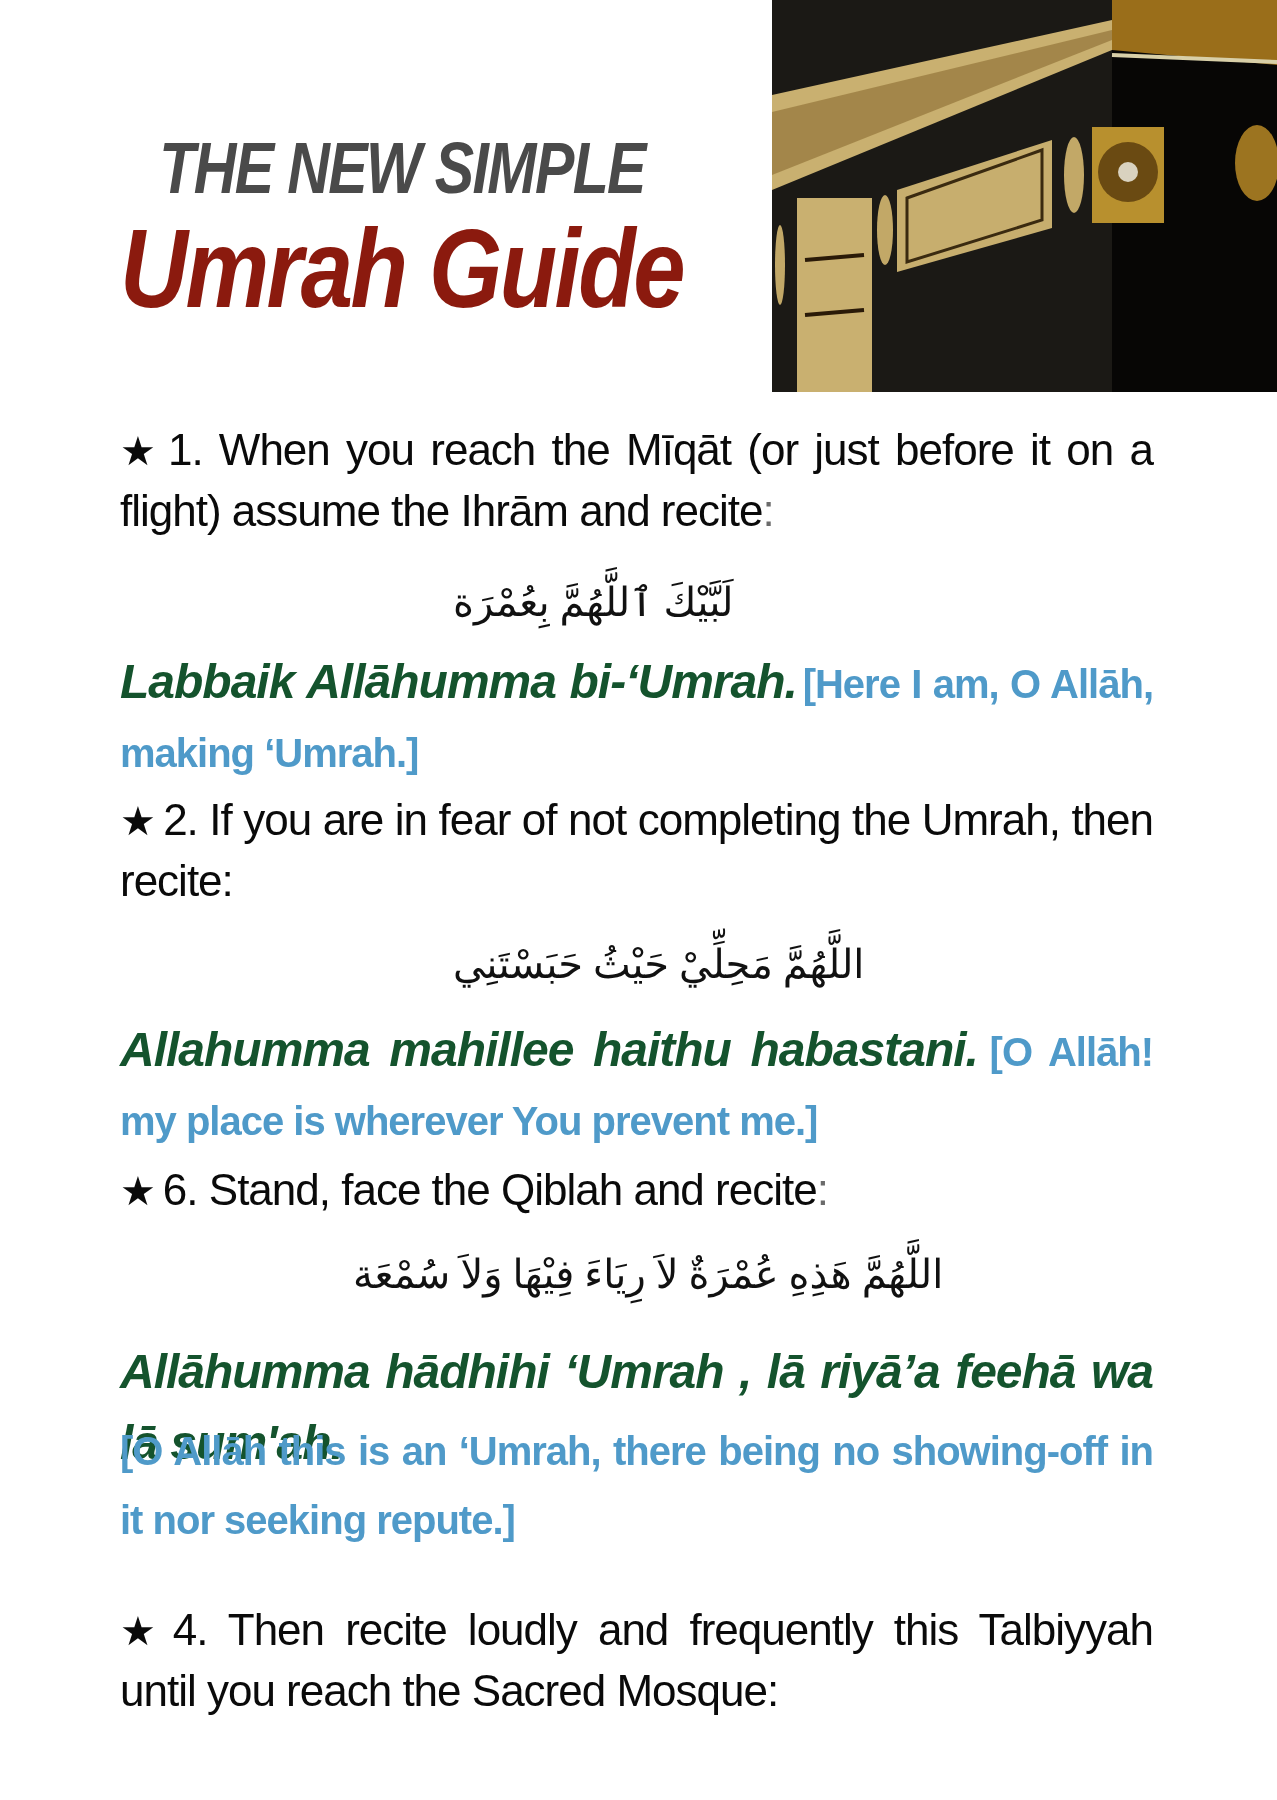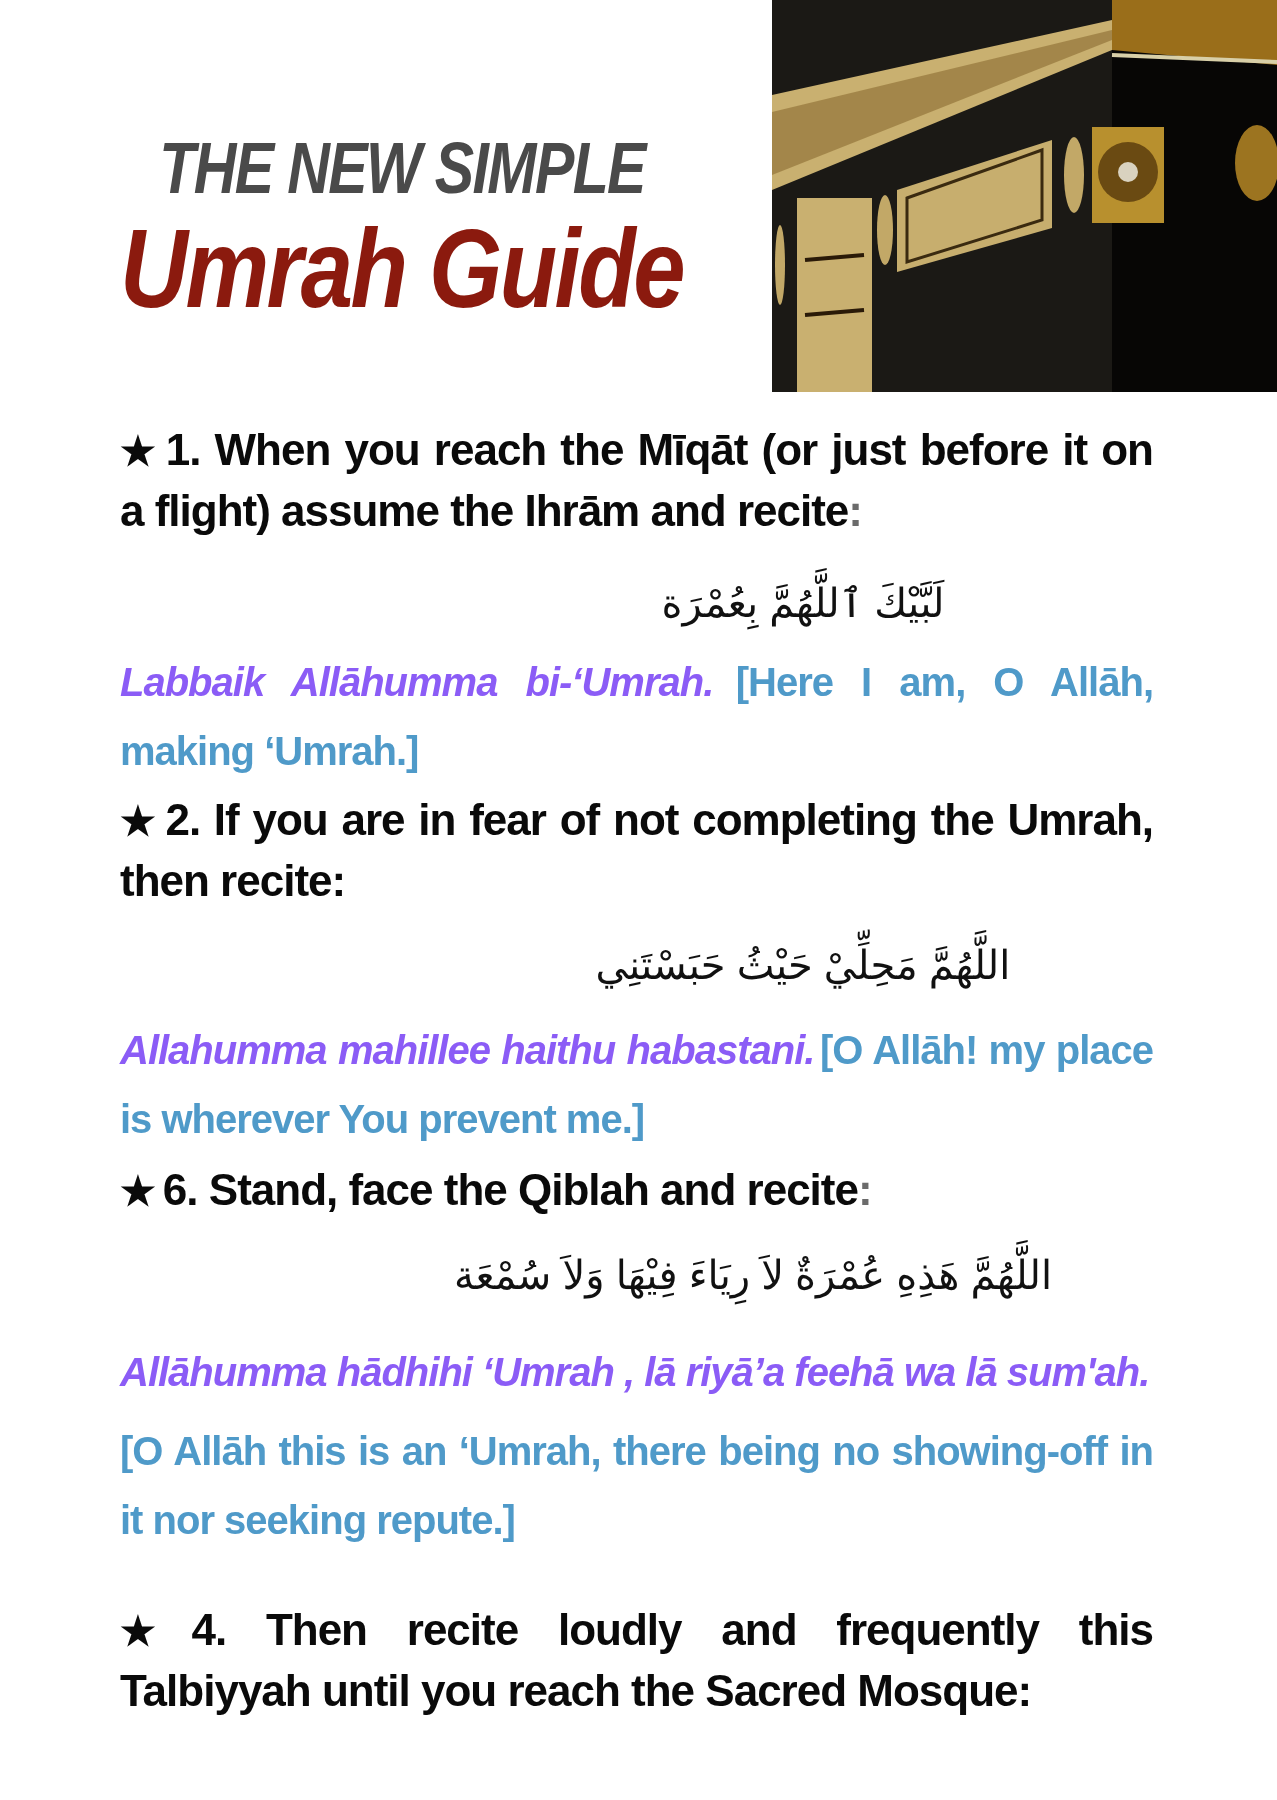--- a/index.html
+++ b/index.html
@@ -3,25 +3,25 @@
 <meta charset="utf-8">
 <style>
   html,body{margin:0;padding:0;background:#ffffff;}
   body{width:1277px;height:1800px;position:relative;overflow:hidden;font-family:"Liberation Sans",sans-serif;}
   .title-block{position:absolute;left:120px;top:128px;width:600px;font-style:italic;}
   .title-top{font-family:"Liberation Sans",sans-serif;font-weight:bold;font-size:72px;color:#4a4a4a;letter-spacing:-2px;transform:scaleX(0.82);transform-origin:left center;white-space:nowrap;line-height:80px;padding-left:48px;}
   .title-main{font-family:"Liberation Sans",sans-serif;font-weight:bold;font-size:112px;color:#8b1a0e;letter-spacing:-3px;transform:scaleX(0.84);transform-origin:left center;white-space:nowrap;line-height:118px;margin-top:2px;}
   .hero-image{position:absolute;left:772px;top:0;width:505px;height:392px;background:#141210;overflow:hidden;}
   .hero-image svg{display:block;}
   .content{position:absolute;left:120px;top:420px;width:1033px;}
-  .step{font-weight:bold;font-size:44px;color:#0a0a0a;line-height:60px;text-align:justify;letter-spacing:-1px;}
+  .step{font-weight:normal;font-size:44px;color:#0a0a0a;line-height:60px;text-align:justify;letter-spacing:-1px;}
   .step .star{font-size:40px;margin-right:8px;}
   .colon{color:#6b6b6b;}
-  .arabic{font-family:Liberation Sans, sans-serif;font-size:40px;color:#111;direction:rtl;text-align:center;line-height:70px;}
-  .translit{font-style:italic;font-weight:bold;font-size:40px;color:#8b5cf6;letter-spacing:-1px;}
+  .arabic{font-family:Liberation Serif, serif;font-size:40px;color:#111;direction:rtl;text-align:left;line-height:70px;}
+  .translit{font-style:italic;font-weight:bold;font-size:48px;color:#14532d;letter-spacing:-1px;}
   .transl{font-weight:bold;font-size:40px;color:#4f9ac9;letter-spacing:-1px;}
   .para{line-height:60px;text-align:justify;}
   .block1{position:absolute;top:0;}
   .ar1{position:absolute;top:148px;right:0;width:700px;}
   .p1{position:absolute;top:232px;width:1033px;}
   .block2{position:absolute;top:370px;width:1033px;}
   .ar2{position:absolute;top:510px;right:0;width:700px;}
   .p2{position:absolute;top:600px;width:1033px;}
   .block3{position:absolute;top:740px;width:1033px;}
   .ar3{position:absolute;top:820px;right:0;width:800px;}

